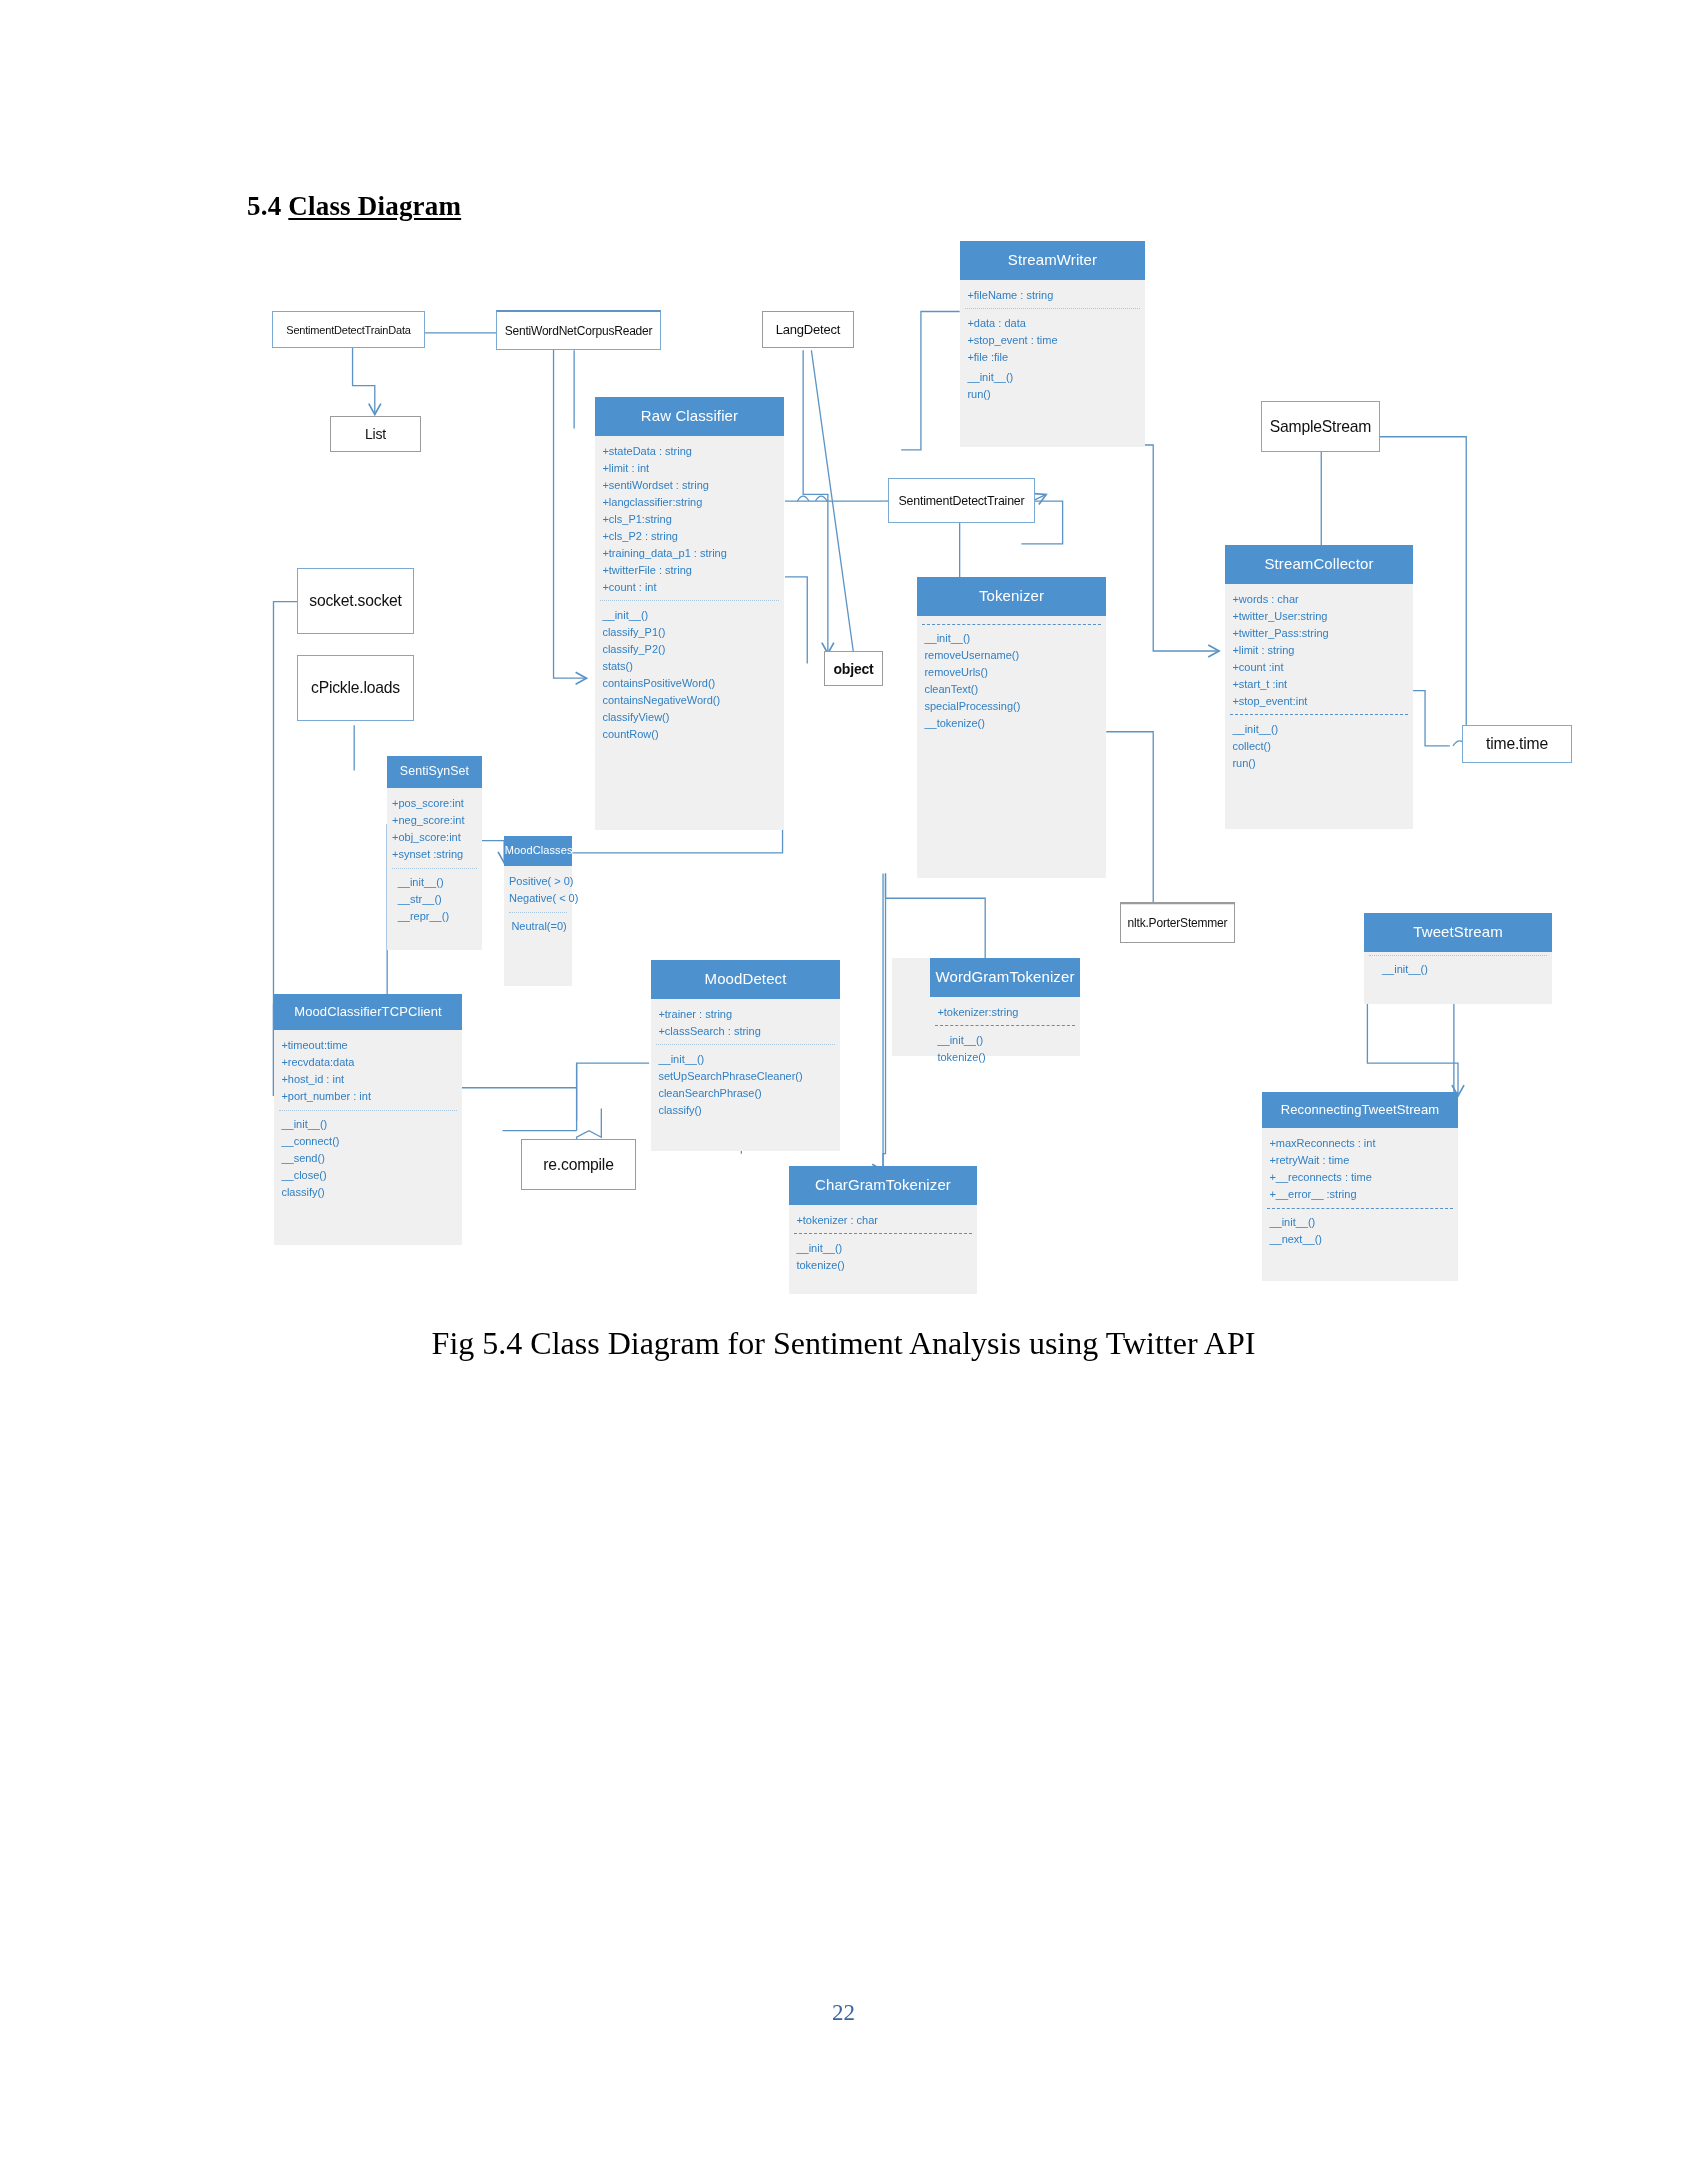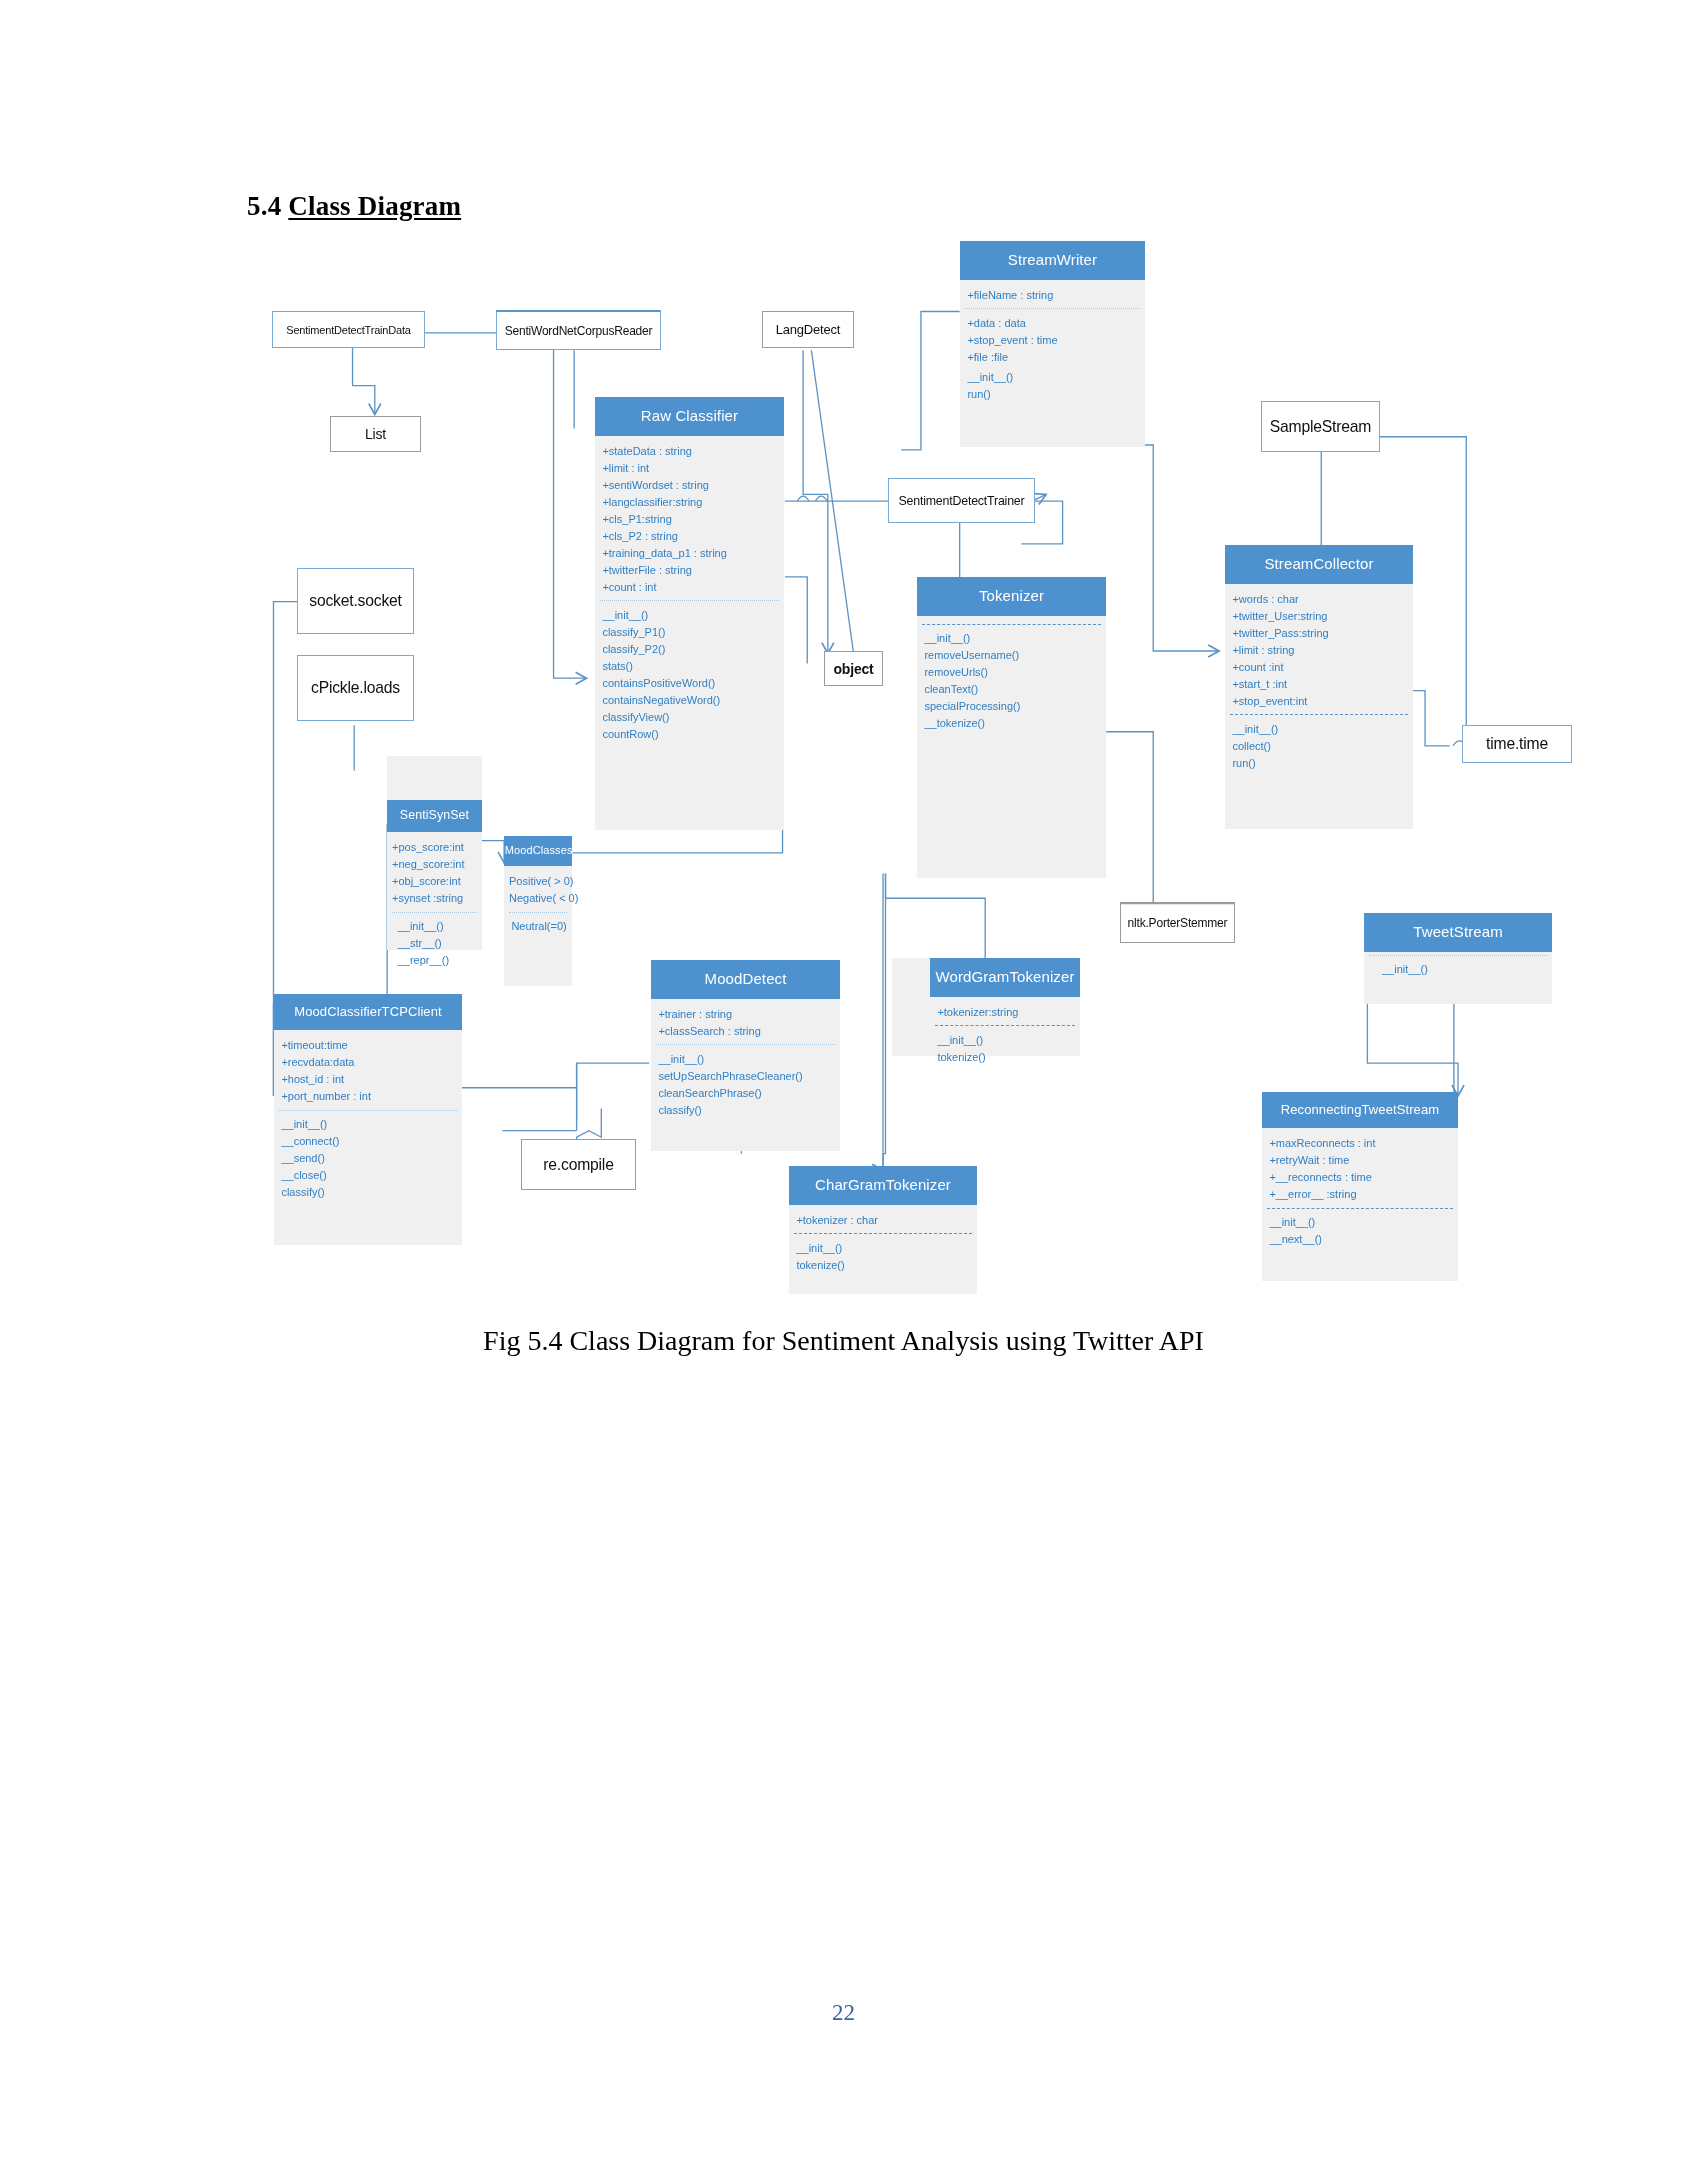--- a/index.html
+++ b/index.html
@@ -98,21 +98,21 @@
   .plain.double-grey { border: 1.3px solid #9b9b9b; box-shadow: inset 0 3.3px 0 -2px #9b9b9b; }
 
   
   #figure-caption {
     position: absolute;
     left: 0;
     top: 1325px;
     width: 1687px;
     text-align: center;
     font-family: "Liberation Serif", serif;
-    font-size: 28px;
+    font-size: 32px;
     color: #000;
   }
   #page-number {
     position: absolute;
     left: 0;
     top: 2000px;
     width: 1687px;
     text-align: center;
     font-family: "Liberation Serif", serif;
     font-size: 23px;
@@ -333,21 +333,21 @@
         <div class="divider dash"></div>
         <div class="sec">
           <div class="row">__init__()</div>
           <div class="row">collect()</div>
           <div class="row">run()</div>
         </div>
       </div>
     </div>
 
     <div class="uml" style="left:387px; top:756px; width:95px; height:194px;">
-      <div class="hdr small" style="font-size:12.4px; padding:7.4px 1.6px 8.2px 1.6px;margin-top:44px;">SentiSynSet</div>
+      <div class="hdr small" style="font-size:12.4px; padding:7.4px 1.6px 8.2px 1.6px;">SentiSynSet</div>
       <div class="body">
         <div class="sec" style="padding-left:5px;">
           <div class="row">+pos_score:int</div>
           <div class="row">+neg_score:int</div>
           <div class="row">+obj_score:int</div>
           <div class="row">+synset :string</div>
         </div>
         <div class="divider"></div>
         <div class="sec" style="padding-left:10.7px;">
           <div class="row">__init__()</div>

